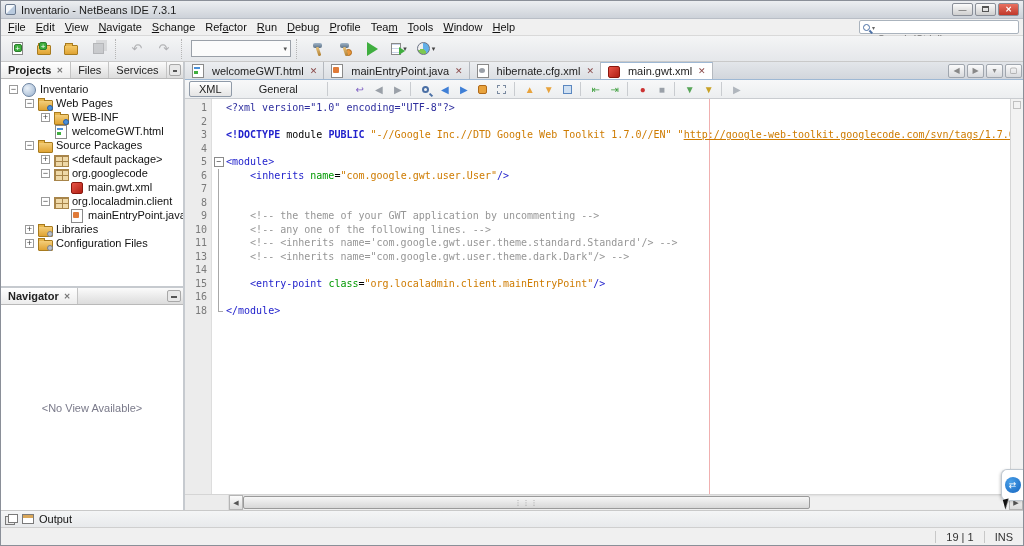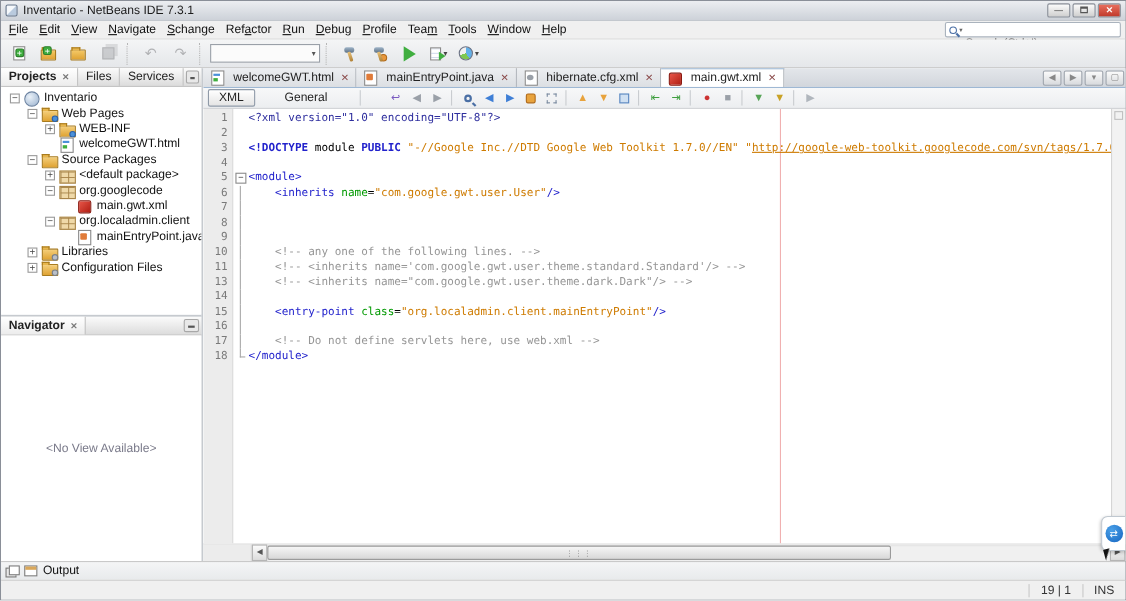--- a/index.html
+++ b/index.html
@@ -467,21 +467,21 @@
                 <span class="ct"></span>
               </div>
               <div class="code-line">
                 <span class="ln">8</span>
                 <span class="fold fold-mid"></span>
                 <span class="ct"><span class="c-pl">    </span></span>
               </div>
               <div class="code-line">
                 <span class="ln">9</span>
                 <span class="fold fold-mid"></span>
-                <span class="ct"><span class="c-pl">    </span></span>
+                <span class="ct"><span class="c-pl">    </span><span class="c-com">&lt;!-- the theme of your GWT application by uncommenting --&gt;</span></span>
               </div>
               <div class="code-line">
                 <span class="ln">10</span>
                 <span class="fold fold-mid"></span>
                 <span class="ct"><span class="c-pl">    </span><span class="c-com">&lt;!-- any one of the following lines. --&gt;</span></span>
               </div>
               <div class="code-line">
                 <span class="ln">11</span>
                 <span class="fold fold-mid"></span>
                 <span class="ct"><span class="c-pl">    </span><span class="c-com">&lt;!-- &lt;inherits name='com.google.gwt.user.theme.standard.Standard'/&gt; --&gt;</span></span>
@@ -498,25 +498,20 @@
               </div>
               <div class="code-line">
                 <span class="ln">15</span>
                 <span class="fold fold-mid"></span>
                 <span class="ct"><span class="c-pl">    </span><span class="c-tag">&lt;entry-point</span><span class="c-pl"> </span><span class="c-attr">class</span><span class="c-pl">=</span><span class="c-val">"org.localadmin.client.mainEntryPoint"</span><span class="c-tag">/&gt;</span></span>
               </div>
               <div class="code-line">
                 <span class="ln">16</span>
                 <span class="fold fold-mid"></span>
                 <span class="ct"></span>
-              </div>
-              <div class="code-line">
-                <span class="ln">17</span>
-                <span class="fold fold-mid"></span>
-                <span class="ct"><span class="c-pl">    </span><span class="c-com">&lt;!-- Do not define servlets here, use web.xml --&gt;</span></span>
               </div>
               <div class="code-line">
                 <span class="ln">18</span>
                 <span class="fold fold-end"></span>
                 <span class="ct"><span class="c-tag">&lt;/module&gt;</span></span>
               </div>
             </div>
         </div>
         <div class="err-stripe">
           <span class="viewport-box"></span>

